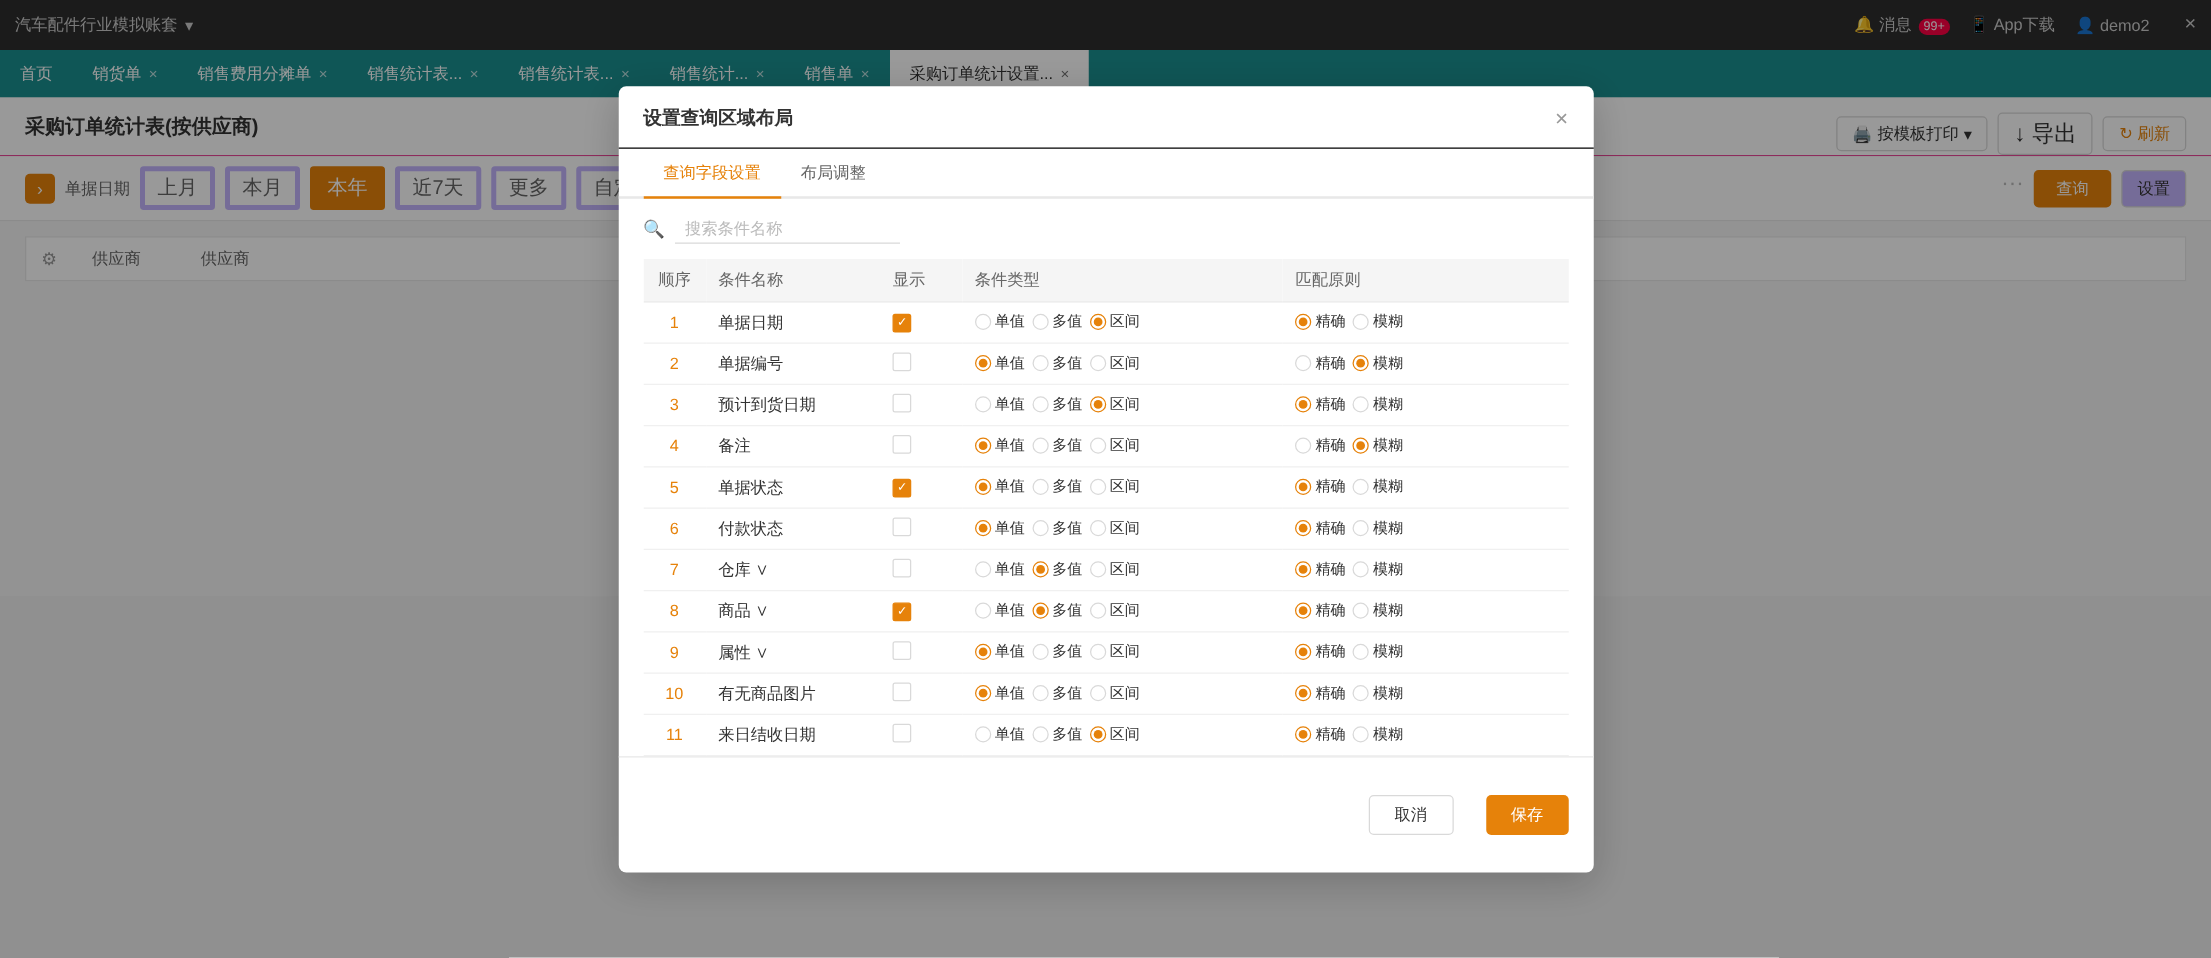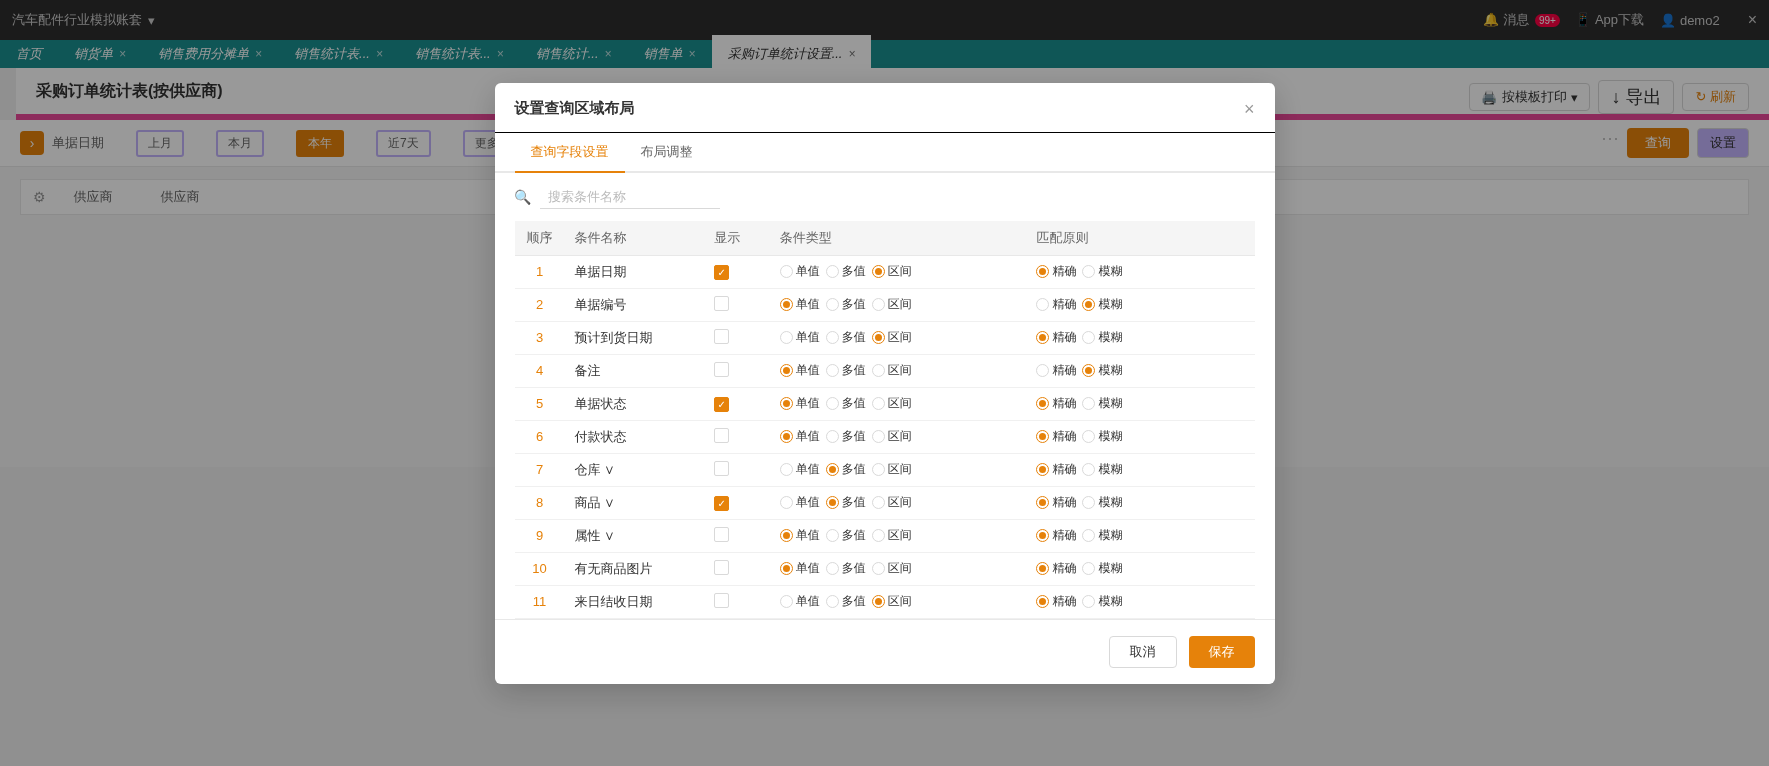--- a/index.html
+++ b/index.html
@@ -16,26 +16,25 @@
       color: #ccc;
     }
     .top-nav-left { font-size: 13px; color: #ccc; display: flex; align-items: center; gap: 6px; }
     .top-nav-right { display: flex; align-items: center; gap: 16px; font-size: 13px; color: #ccc; }
     .top-nav-right .badge { background: #f04; color: #fff; border-radius: 8px; font-size: 10px; padding: 1px 4px; margin-left: 2px; }
     .close-top { color: #ccc; font-size: 16px; cursor: pointer; margin-left: 12px; }
 
     
     .tab-bar {
       background: #1a8f8f;
-      height: 28px;
+      height: 38px;
       display: flex;
       align-items: center;
       padding: 0 0;
       gap: 0;
-      font-style: italic;
     }
     .tab-item {
       height: 38px;
       display: flex;
       align-items: center;
       padding: 0 16px;
       color: #fff;
       font-size: 13px;
       cursor: pointer;
       position: relative;
@@ -50,44 +49,43 @@
       font-size: 12px;
       color: inherit;
       opacity: 0.7;
     }
     .tab-item.home { background: transparent; }
 
     
     .page-header {
       background: #fff;
       padding: 12px 20px 0 20px;
-      border-bottom: 6px solid #ec4899;
+      border-bottom: 1px solid #ec4899;
       display: flex;
       align-items: center;
       justify-content: space-between;
-      margin-left: 16px;
     }
     .page-title { font-size: 16px; font-weight: bold; color: #333; padding-bottom: 12px; }
     .header-actions { display: flex; align-items: center; gap: 8px; }
     .btn-print { background: #fff; border: 1px solid #d9d9d9; padding: 4px 12px; border-radius: 4px; cursor: pointer; font-size: 13px; color: #333; display: flex; align-items: center; gap: 4px; }
     .btn-export { background: #fff; border: 1px solid #d9d9d9; padding: 4px 12px; border-radius: 4px; cursor: pointer; font-size: 18px; color: #333; }
     .btn-refresh { background: #fff; border: 1px solid #d9d9d9; padding: 4px 12px; border-radius: 4px; cursor: pointer; font-size: 13px; color: #e6820a; }
 
     
     .filter-bar {
       background: #fff;
       padding: 8px 20px;
       display: flex;
       align-items: center;
       gap: 8px;
       border-bottom: 1px solid #e8e8e8;
     }
     .filter-toggle { background: #e6820a; color: #fff; border: none; width: 24px; height: 24px; border-radius: 4px; cursor: pointer; font-size: 14px; }
     .filter-label { font-size: 13px; color: #666; }
-    .filter-btn { padding: 3px 10px; border-radius: 3px; border: 2px solid #c4b5fd; background: #fff; cursor: pointer; font-size: 12px; color: #666; margin-left: 24px; }
+    .filter-btn { padding: 3px 10px; border-radius: 3px; border: 4px solid #c4b5fd; background: #fff; cursor: pointer; font-size: 16px; color: #666; }
     .filter-btn.active { background: #e6820a; color: #fff; border-color: #e6820a; }
     .filter-date { font-size: 12px; color: #999; margin-left: 8px; }
     .filter-actions { margin-left: auto; display: flex; gap: 8px; }
     .btn-query { background: #e6820a; color: #fff; border: none; padding: 5px 18px; border-radius: 4px; cursor: pointer; font-size: 13px; }
     .btn-settings { background: #c4b5fd; border: 1px solid #d9d9d9; padding: 5px 12px; border-radius: 4px; cursor: pointer; font-size: 13px; color: #333; }
 
     
     .main-content {
       background: #f5f5f5;
       padding: 12px 20px;
@@ -229,24 +227,24 @@
     .radio-circle.selected { border-color: #e6820a; }
     .radio-circle.selected::after {
       content: '';
       width: 7px; height: 7px;
       background: #e6820a;
       border-radius: 50%;
     }
 
     
     .modal-footer {
-      padding: 16px 20px;
+      padding: 30px 20px;
       display: flex;
       justify-content: flex-end;
-      gap: 12px;
+      gap: 26px;
       border-top: 1px solid #e8e8e8;
       margin-top: auto;
     }
     .btn-cancel {
       padding: 6px 20px;
       border: 1px solid #d9d9d9;
       background: #fff;
       border-radius: 4px;
       cursor: pointer;
       font-size: 13px;

